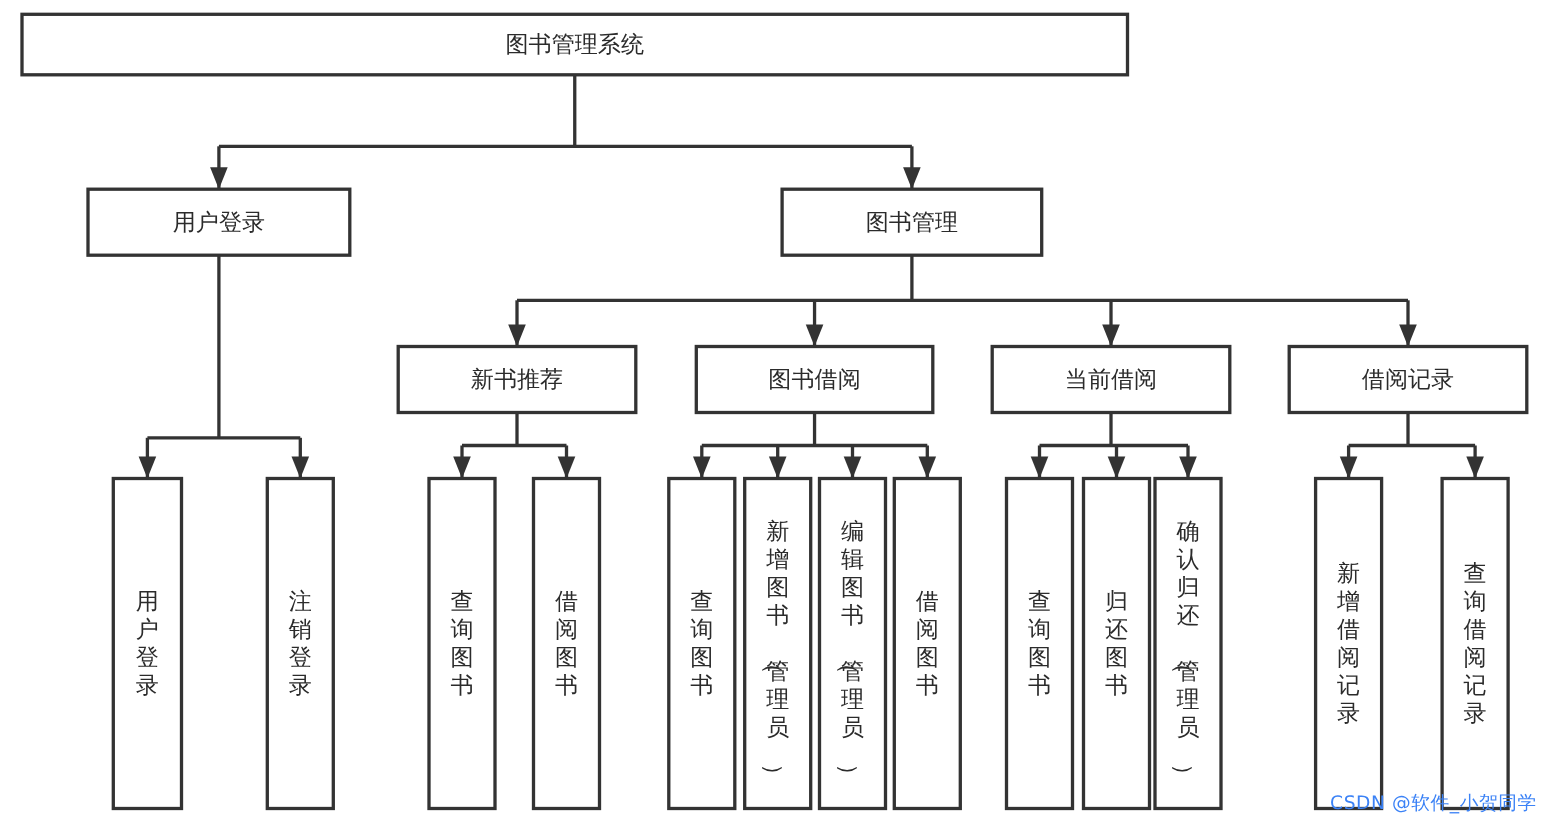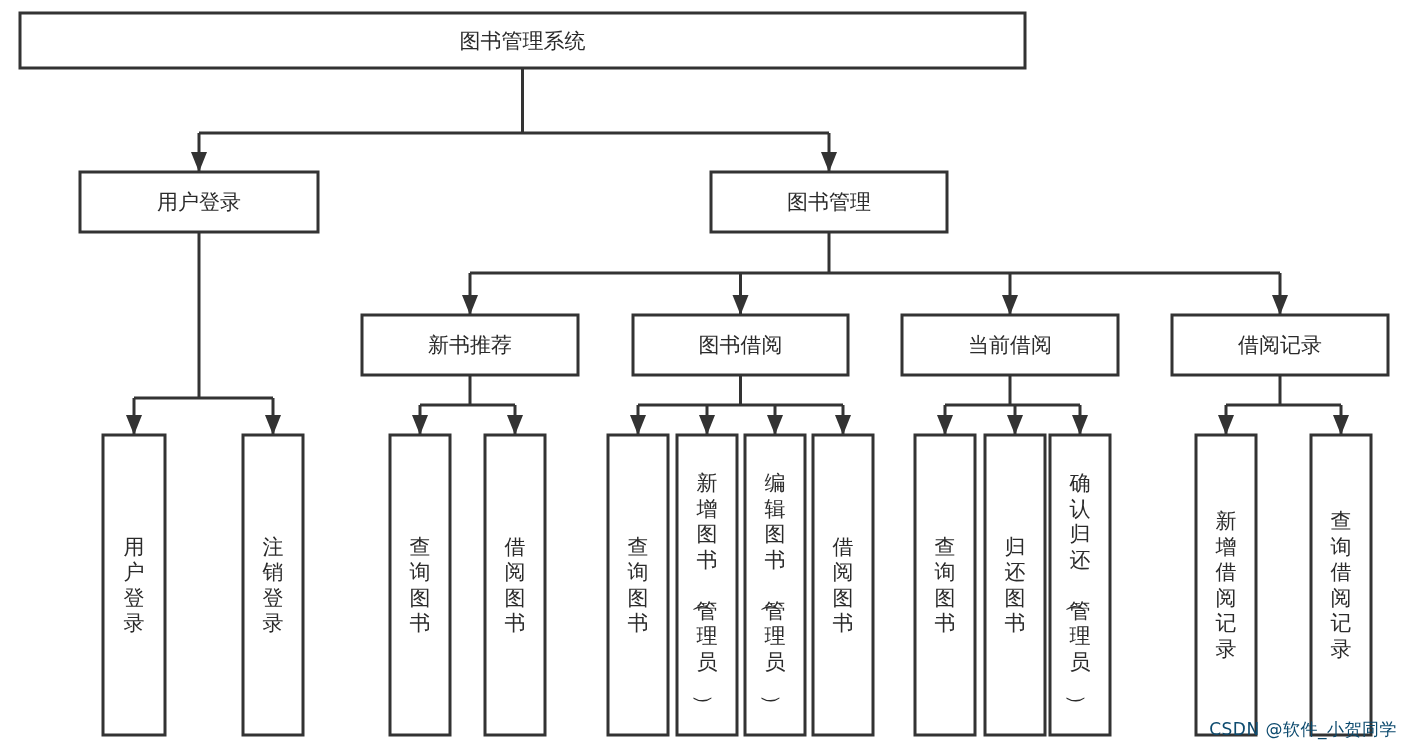--- a/index.html
+++ b/index.html
@@ -56,21 +56,21 @@
     fill: #2b2b2b;
     font-size: 21px;
     text-anchor: middle;
   }
   .watermark {
     position: absolute;
     right: 8px;
     bottom: 6px;
     font-family: "DejaVu Sans", "Liberation Sans", sans-serif;
     font-size: 17px;
-    color: #0c4a6e;
+    color: #3b82f6;
     letter-spacing: 0.5px;
     white-space: nowrap;
     user-select: none;
   }
 </style>
 </head>
 <body>
 
 <div id="diagram-root">
   <svg id="flow-svg" viewBox="0 0 1405 747" preserveAspectRatio="none" xmlns="http://www.w3.org/2000/svg">

